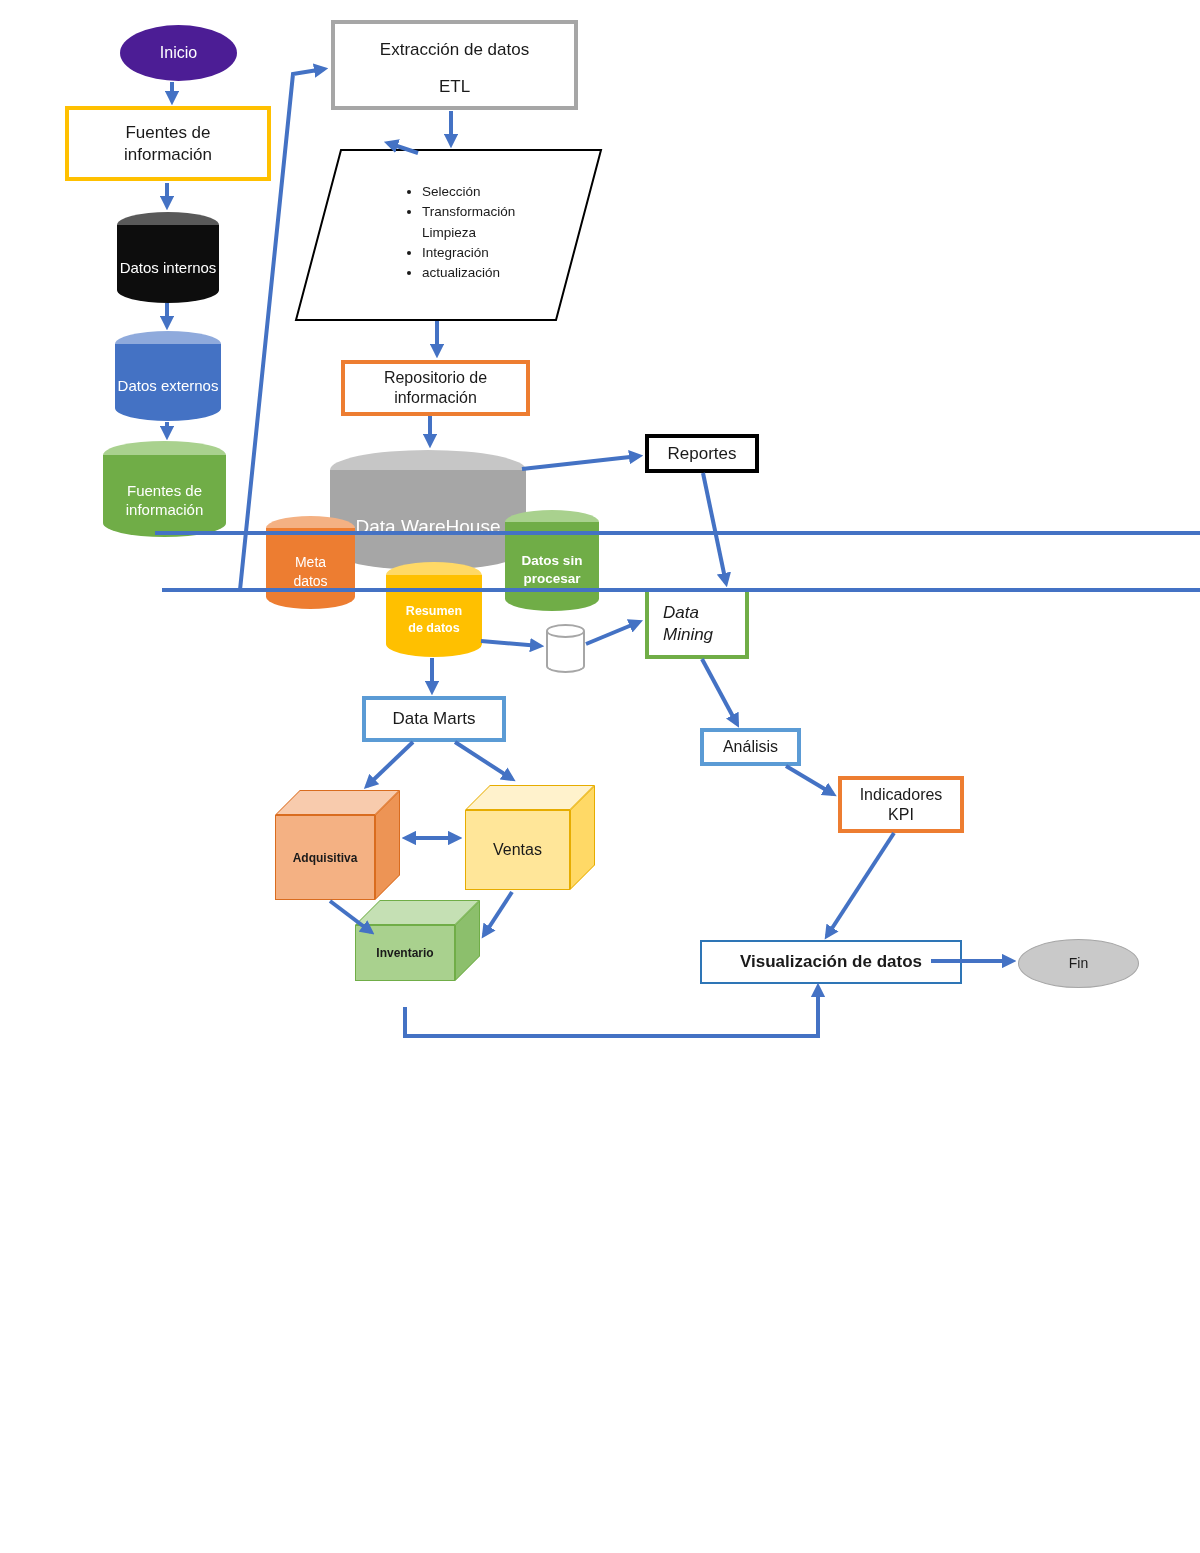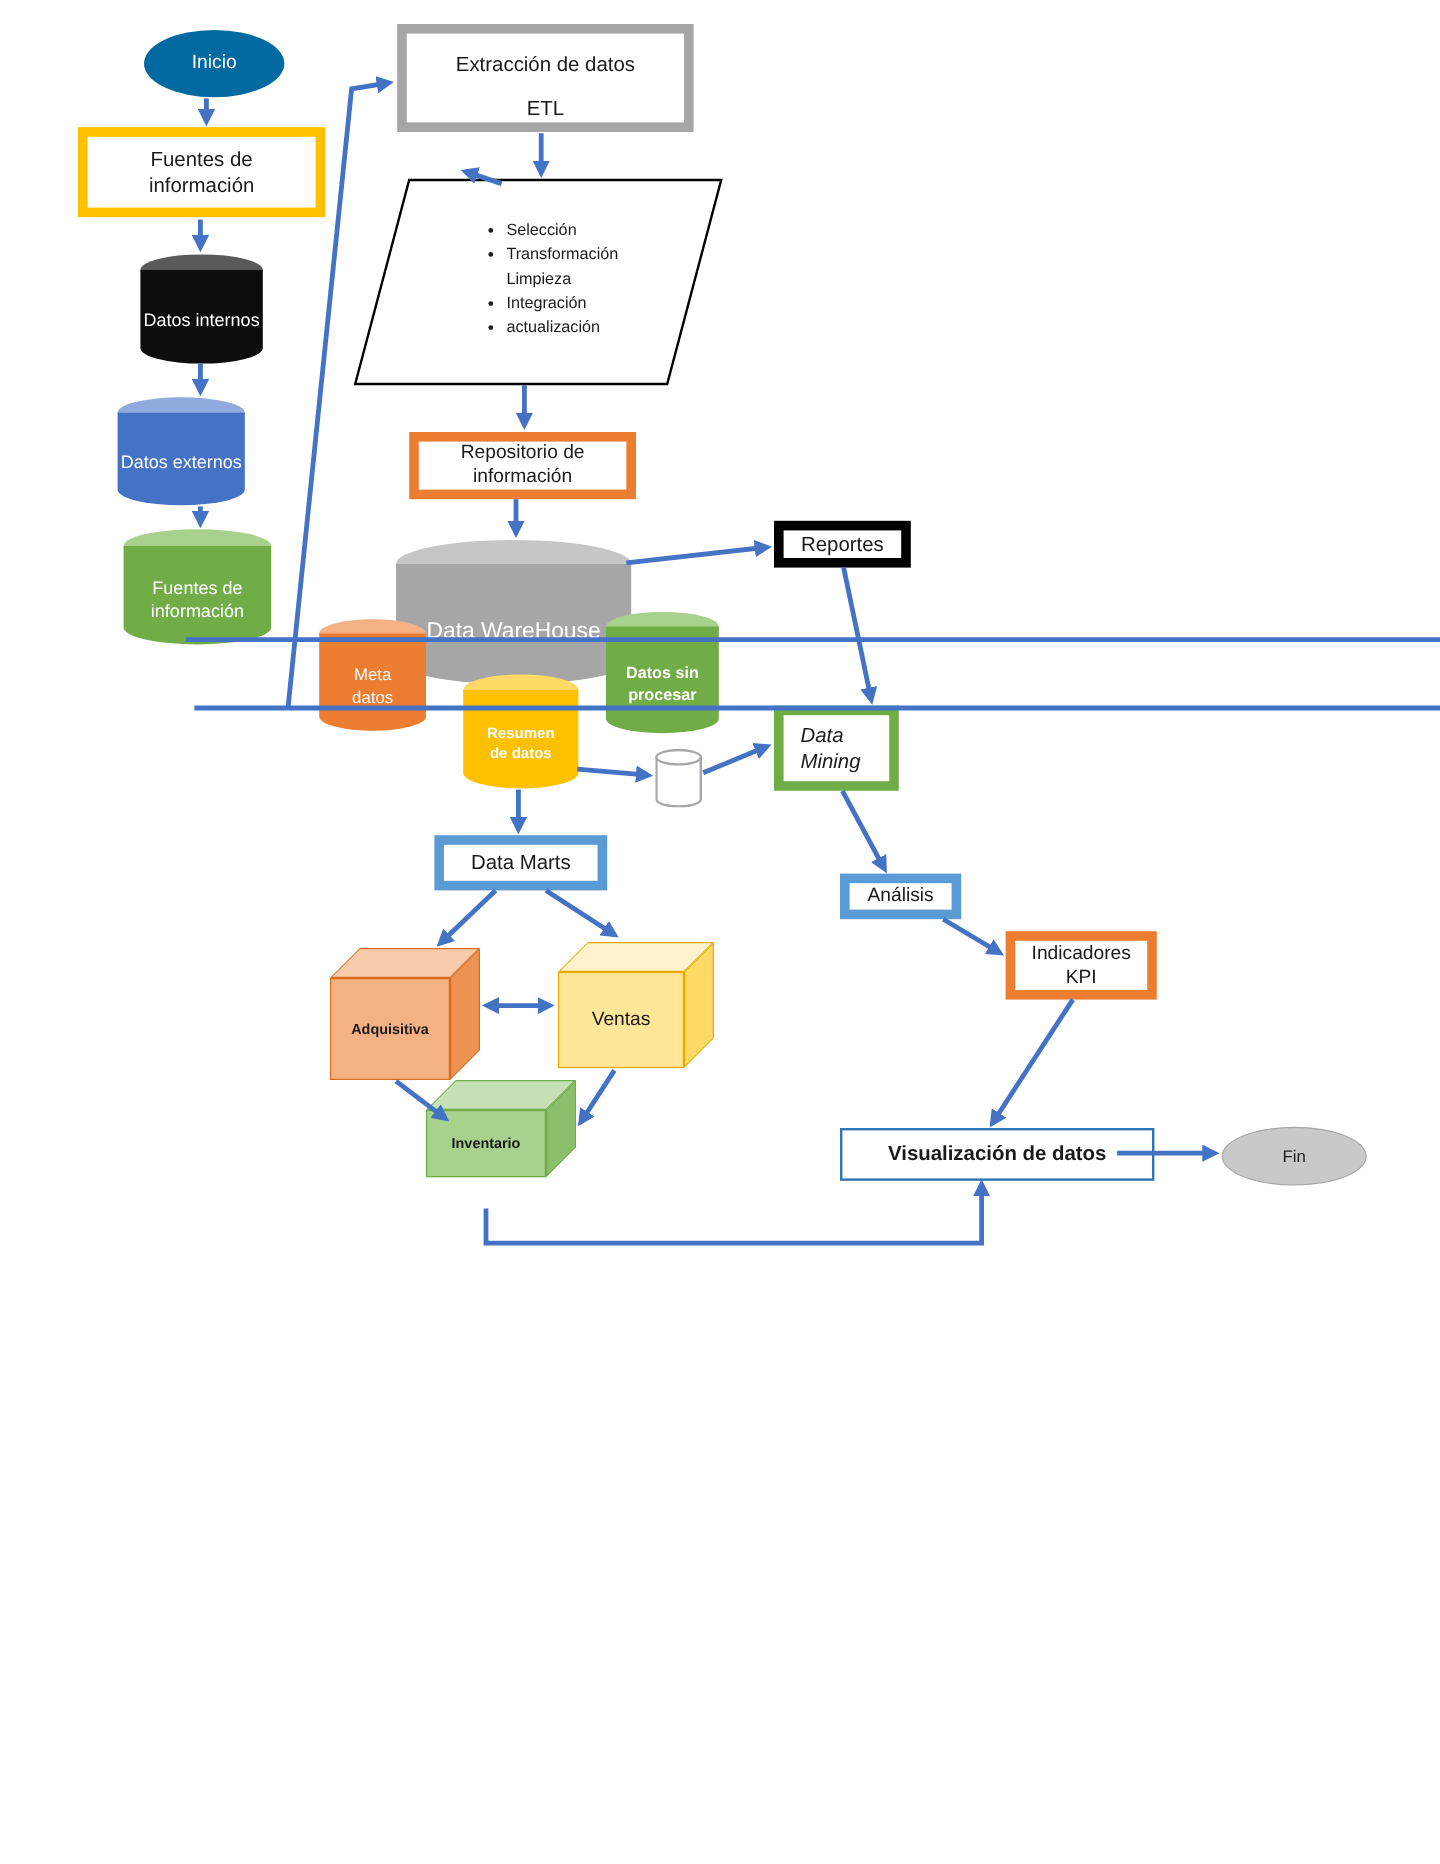--- a/index.html
+++ b/index.html
@@ -5,21 +5,21 @@
   html,body{margin:0;padding:0;background:#fff;}
   body{width:1200px;height:1553px;font-family:"Liberation Sans",sans-serif;color:#1a1a1a;}
   .canvas{position:relative;width:1200px;height:1553px;overflow:hidden;background:#fff;}
   svg.layer{position:absolute;inset:0;pointer-events:none;}
   svg.bg{z-index:0;}
   svg.fg{z-index:10;}
 
   
   .node{position:absolute;z-index:2;display:flex;align-items:center;justify-content:center;
         text-align:center;line-height:1.25;box-sizing:border-box;}
-  .box{background:#fff;border:8px solid #f97316;}
+  .box{background:#fff;border:4px solid #f97316;}
   .ellipse{border-radius:50%;}
 
   
   .cyl{position:absolute;z-index:2;}
   .cyl-top{position:absolute;left:0;right:0;top:0;height:var(--eh);border-radius:50%;box-sizing:border-box;}
   .cyl-body{position:absolute;left:0;right:0;top:calc(var(--eh)/2);bottom:0;box-sizing:border-box;
             border-radius:0 0 50% 50% / 0 0 calc(var(--eh)/2) calc(var(--eh)/2);}
   .cyl-lbl{position:absolute;left:0;right:0;top:var(--eh);bottom:6px;display:flex;align-items:center;
            justify-content:center;text-align:center;color:#fff;line-height:1.3;box-sizing:border-box;}
 
@@ -27,26 +27,26 @@
   .cube{position:absolute;z-index:2;}
   .cube-front{position:absolute;left:0;top:var(--o);right:var(--o);bottom:0;background:var(--fc);
               border:1.5px solid var(--ec);display:flex;align-items:center;justify-content:center;
               text-align:center;box-sizing:border-box;}
   .cube-top{position:absolute;left:0;top:0;right:var(--o);height:var(--o);background:var(--tc);
             border:1.5px solid var(--ec);transform:skewX(-45deg);transform-origin:0 100%;box-sizing:border-box;}
   .cube-side{position:absolute;right:0;top:var(--o);width:var(--o);bottom:0;background:var(--sc);
              border:1.5px solid var(--ec);transform:skewY(-45deg);transform-origin:0 0;box-sizing:border-box;}
 
   
-  #n-inicio{left:120px;top:25px;width:117px;height:56px;background:#0369a1;color:#fff;font-size:16px;}
+  #n-inicio{left:120px;top:25px;width:117px;height:56px;background:#4c1d95;color:#fff;font-size:16px;}
   #n-fuentes-box{left:65px;top:106px;width:206px;height:75px;border-color:#FFC000;font-size:17px;padding:0 38px;}
   #n-datos-internos{left:117px;top:212px;width:102px;height:91px;--eh:26px;font-size:15px;}
   #n-datos-internos .cyl-top{background:#595959;}
   #n-datos-internos .cyl-body{background:#0d0d0d;}
-  #n-datos-externos{left:98px;top:331px;width:106px;height:90px;--eh:26px;font-size:15px;}
+  #n-datos-externos{left:115px;top:331px;width:106px;height:90px;--eh:26px;font-size:15px;}
   #n-datos-externos .cyl-top{background:#8FAADC;}
   #n-datos-externos .cyl-body{background:#4472C4;}
   #n-fuentes-cyl{left:103px;top:441px;width:123px;height:96px;--eh:28px;font-size:15px;}
   #n-fuentes-cyl .cyl-top{background:#A9D18E;}
   #n-fuentes-cyl .cyl-body{background:#70AD47;}
   #n-fuentes-cyl .cyl-lbl{padding:0 10px;}
 
   #n-etl{left:331px;top:20px;width:247px;height:90px;border-color:#A6A6A6;font-size:17px;
          flex-direction:column;justify-content:flex-start;padding-top:15px;gap:16px;}
   #n-etl-steps{position:absolute;left:404px;top:182px;width:158px;z-index:2;font-size:13.5px;line-height:1.5;}

